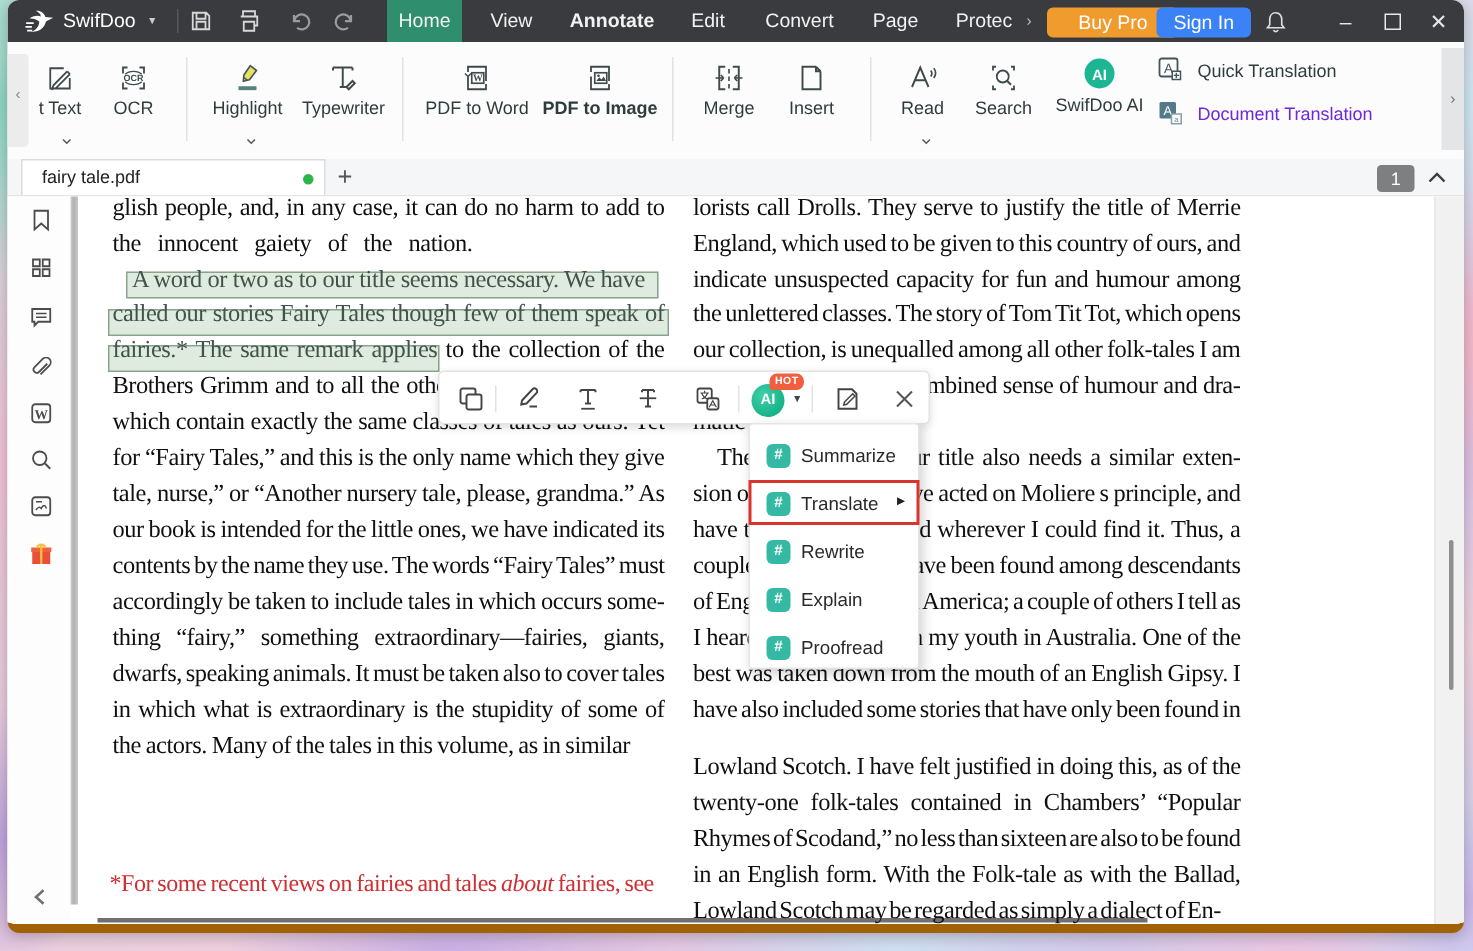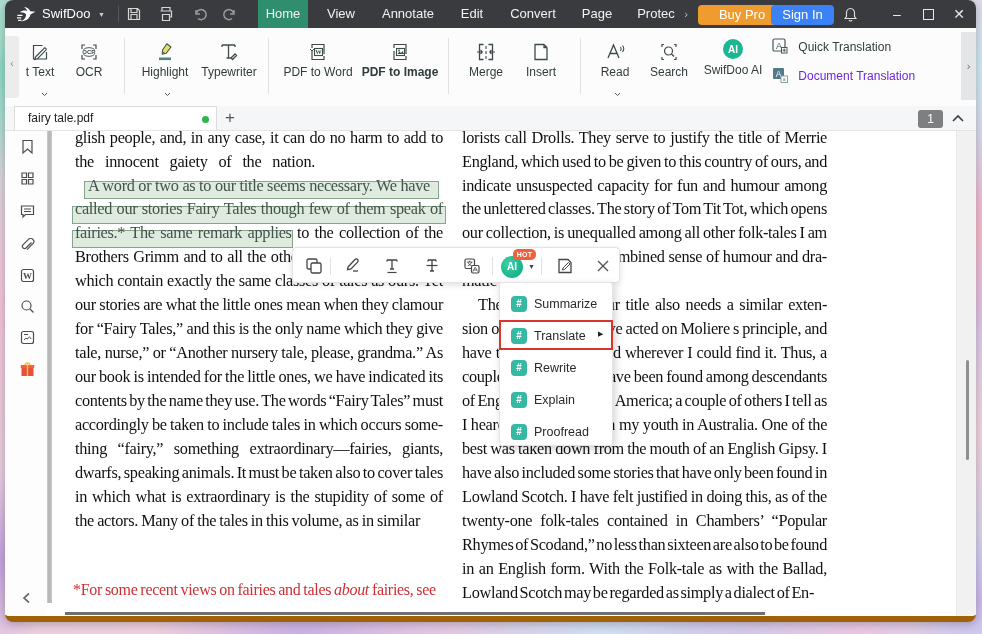--- a/index.html
+++ b/index.html
@@ -84,21 +84,21 @@
         <path d="M5 6 V2.5 h8 V6 M3.5 6 h11 v6 h-2.5 M5.5 9.5 h7 v6 h-7 Z" fill="none" stroke="#d8d8d8" stroke-width="1.2"></path>
       </svg>
     <svg class="tico" style="left:186px" width="18" height="18" viewBox="0 0 18 18">
         <path d="M5 5 L5 9 L9 9 M5.3 8.5 A5 5 0 1 1 7 13.5" fill="none" stroke="#9a9b9d" stroke-width="1.5"></path>
       </svg>
     <svg class="tico" style="left:216px" width="18" height="18" viewBox="0 0 18 18">
         <path d="M13 5 L13 9 L9 9 M12.7 8.5 A5 5 0 1 0 11 13.5" fill="none" stroke="#9a9b9d" stroke-width="1.5"></path>
       </svg>
     <div class="mtab" style="left:253px;width:50px;background:#2f8e6d;">Home</div>
     <div class="mtab" style="left:311px;width:50px;">View</div>
-    <div class="mtab" style="left:369px;width:68px;">Annotate</div>
+    <div class="mtab" style="left:369px;width:68px;font-weight:bold;">Annotate</div>
     <div class="mtab" style="left:445px;width:44px;">Edit</div>
     <div class="mtab" style="left:497px;width:62px;">Convert</div>
     <div class="mtab" style="left:567px;width:50px;">Page</div>
     <div class="mtab" style="left:625px;width:52px;">Protec</div>
     <div class="mtab" style="left:672px;width:18px;color:#bbb;font-size:11px;">›</div>
     <div id="buypro">Buy Pro</div>
     <div id="signin">Sign In</div>
     <svg class="tico" style="left:837px;top:6px" width="17" height="17" viewBox="0 0 17 17">
         <path d="M8.5 2.5 C6 2.5 4.5 4.5 4.5 7 V10.5 L3 12.5 H14 L12.5 10.5 V7 C12.5 4.5 11 2.5 8.5 2.5 Z M7 14 A1.6 1.6 0 0 0 10 14" fill="none" stroke="#e0e0e0" stroke-width="1.1"></path>
       </svg>
@@ -238,21 +238,20 @@
     <div class="hlbox" style="left:67px;top:74.5px;width:374px;height:18px;"></div>
     <div class="hlbox" style="left:67px;top:98.5px;width:221px;height:18px;"></div>
     <div class="col" id="lcol" style="left:70px;top:-5.4px;width:369px;">
       <div class="ln" style="word-spacing:0.87px;">glish people, and, in any case, it can do no harm to add to</div>
       <div class="ln" style="word-spacing:7.18px;">the innocent gaiety of the nation.</div>
       <div class="ln" style="word-spacing:0.0px;text-indent:13px;"><span class="hl">A word or two as to our title seems necessary. We have</span></div>
       <div class="ln" style="word-spacing:0.7px;"><span class="hl">called our stories Fairy Tales though few of them speak of</span></div>
       <div class="ln" style="word-spacing:1.66px;"><span class="hl">fairies.* The same remark applies</span> to the collection of the</div>
       <div class="ln" style="word-spacing:0.83px;">Brothers Grimm and to all the other European collections,</div>
       <div class="ln" style="word-spacing:0.17px;">which contain exactly the same classes of tales as ours. Yet</div>
-      <div class="ln" style="word-spacing:-0.22px;">our stories are what the little ones mean when they clamour</div>
       <div class="ln" style="word-spacing:-0.21px;">for “Fairy Tales,” and this is the only name which they give</div>
       <div class="ln" style="word-spacing:-0.18px;">tale, nurse,” or “Another nursery tale, please, grandma.” As</div>
       <div class="ln" style="word-spacing:-0.59px;">our book is intended for the little ones, we have indicated its</div>
       <div class="ln" style="word-spacing:-1.36px;">contents by the name they use. The words “Fairy Tales” must</div>
       <div class="ln" style="word-spacing:-0.4px;">accordingly be taken to include tales in which occurs some-</div>
       <div class="ln" style="word-spacing:6.75px;">thing “fairy,” something extraordinary—fairies, giants,</div>
       <div class="ln" style="word-spacing:-1.22px;">dwarfs, speaking animals. It must be taken also to cover tales</div>
       <div class="ln" style="word-spacing:1.28px;">in which what is extraordinary is the stupidity of some of</div>
       <div class="ln" style="word-spacing:-0.61px;">the actors. Many of the tales in this volume, as in similar</div>
     </div>
@@ -265,21 +264,21 @@
       <div class="ln" style="word-spacing:0.05px;">acquainted with, in its combined sense of humour and dra-</div>
       <div class="ln" style="word-spacing:0.0px;">matic power.</div>
       <div class="ln" style="word-spacing:1.88px;text-indent:16px;">The expression of our title also needs a similar exten-</div>
       <div class="ln" style="word-spacing:-0.58px;">sion of importance. I have acted on Moliere s principle, and</div>
       <div class="ln" style="word-spacing:0.41px;">have taken my own good wherever I could find it. Thus, a</div>
       <div class="ln" style="word-spacing:-0.73px;">couple of these stories have been found among descendants</div>
       <div class="ln" style="word-spacing:-1.34px;">of English immigrants in America; a couple of others I tell as</div>
       <div class="ln" style="word-spacing:-0.06px;">I heard several myself in my youth in Australia. One of the</div>
       <div class="ln" style="word-spacing:-0.44px;">best was taken down from the mouth of an English Gipsy. I</div>
       <div class="ln" style="word-spacing:-1.31px;">have also included some stories that have only been found in</div>
-      <div class="ln" style="word-spacing:-0.27px;">Lowland Scotch. I have felt justified in doing this, as of the</div>
+      <div class="ln" style="word-spacing:-0.27px;margin-top:14px;">Lowland Scotch. I have felt justified in doing this, as of the</div>
       <div class="ln" style="word-spacing:4.35px;">twenty-one folk-tales contained in Chambers’ “Popular</div>
       <div class="ln" style="word-spacing:-2.07px;">Rhymes of Scodand,” no less than sixteen are also to be found</div>
       <div class="ln" style="word-spacing:0.89px;">in an English form. With the Folk-tale as with the Ballad,</div>
       <div class="ln" style="word-spacing:-1.97px;">Lowland Scotch may be regarded as simply a dialect of En-</div>
     </div>
     <div id="fnote">*For some recent views on fairies and tales <i>about</i> fairies, see</div>
     <div id="sidebar">
       <svg class="sico" style="top:7px" width="17" height="17" viewBox="0 0 17 17">
           <path d="M4 2.5 H13 V15 L8.5 11 L4 15 Z" fill="none" stroke="#4c4c4c" stroke-width="1.2"></path>
         </svg>

